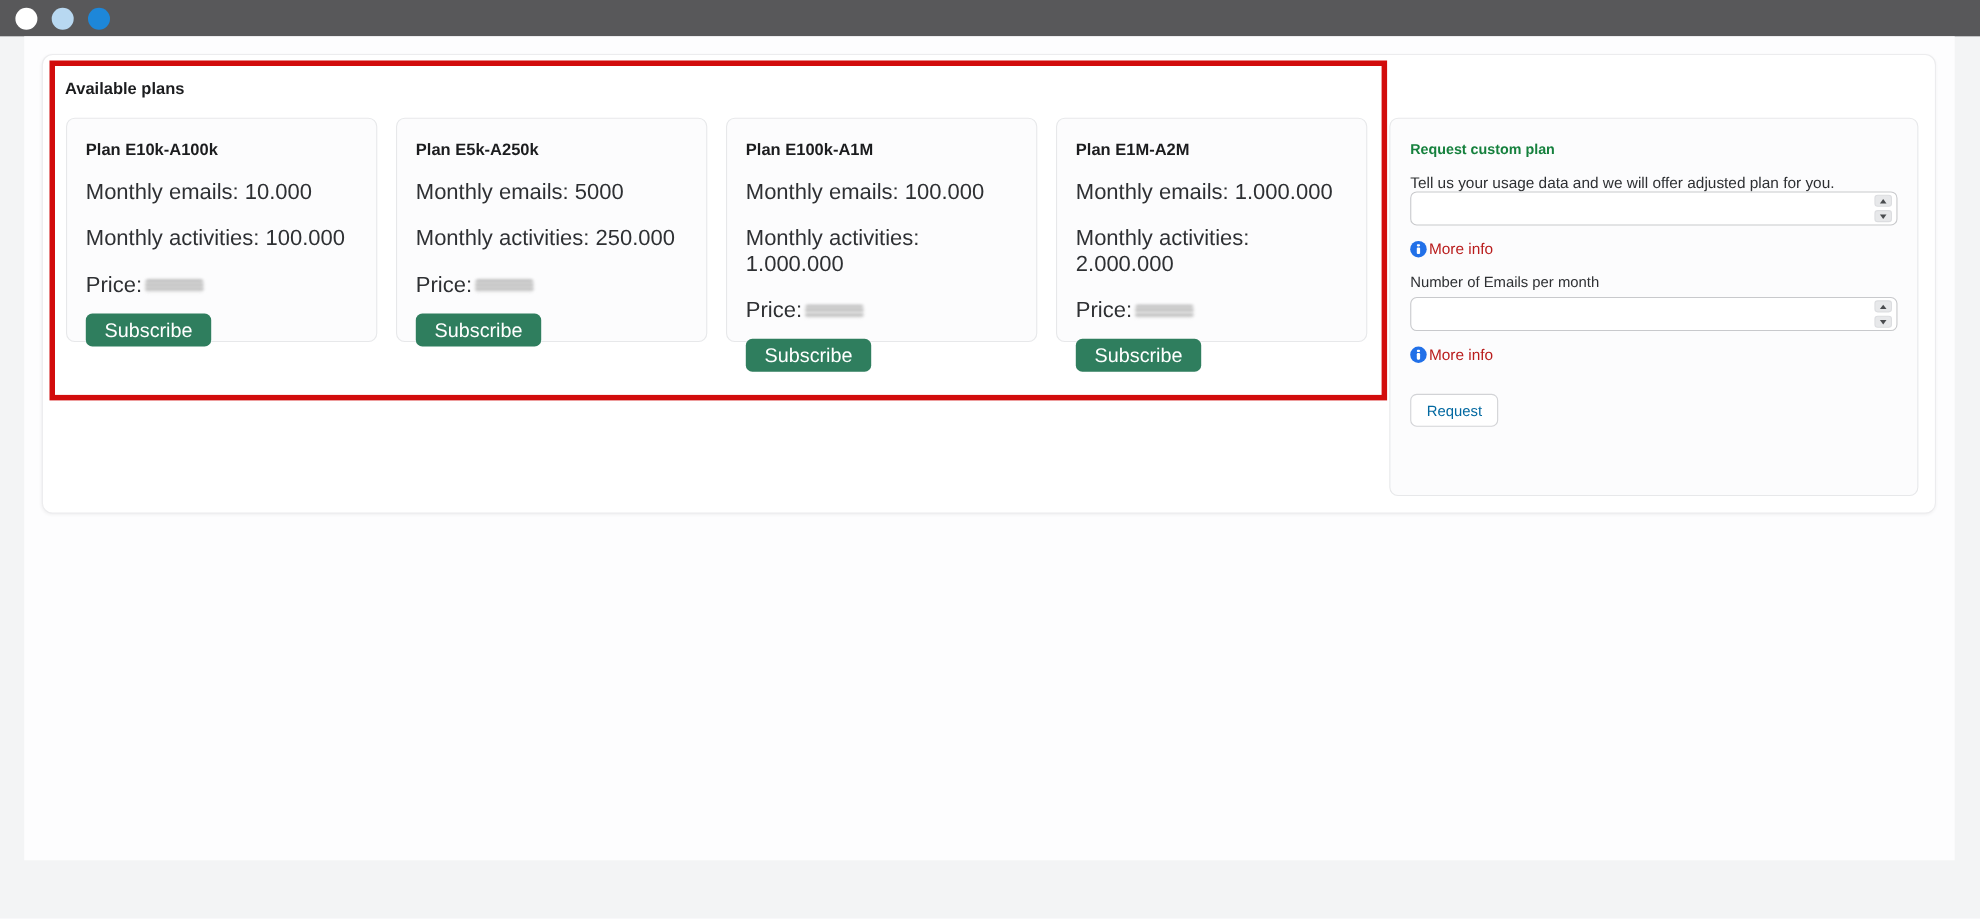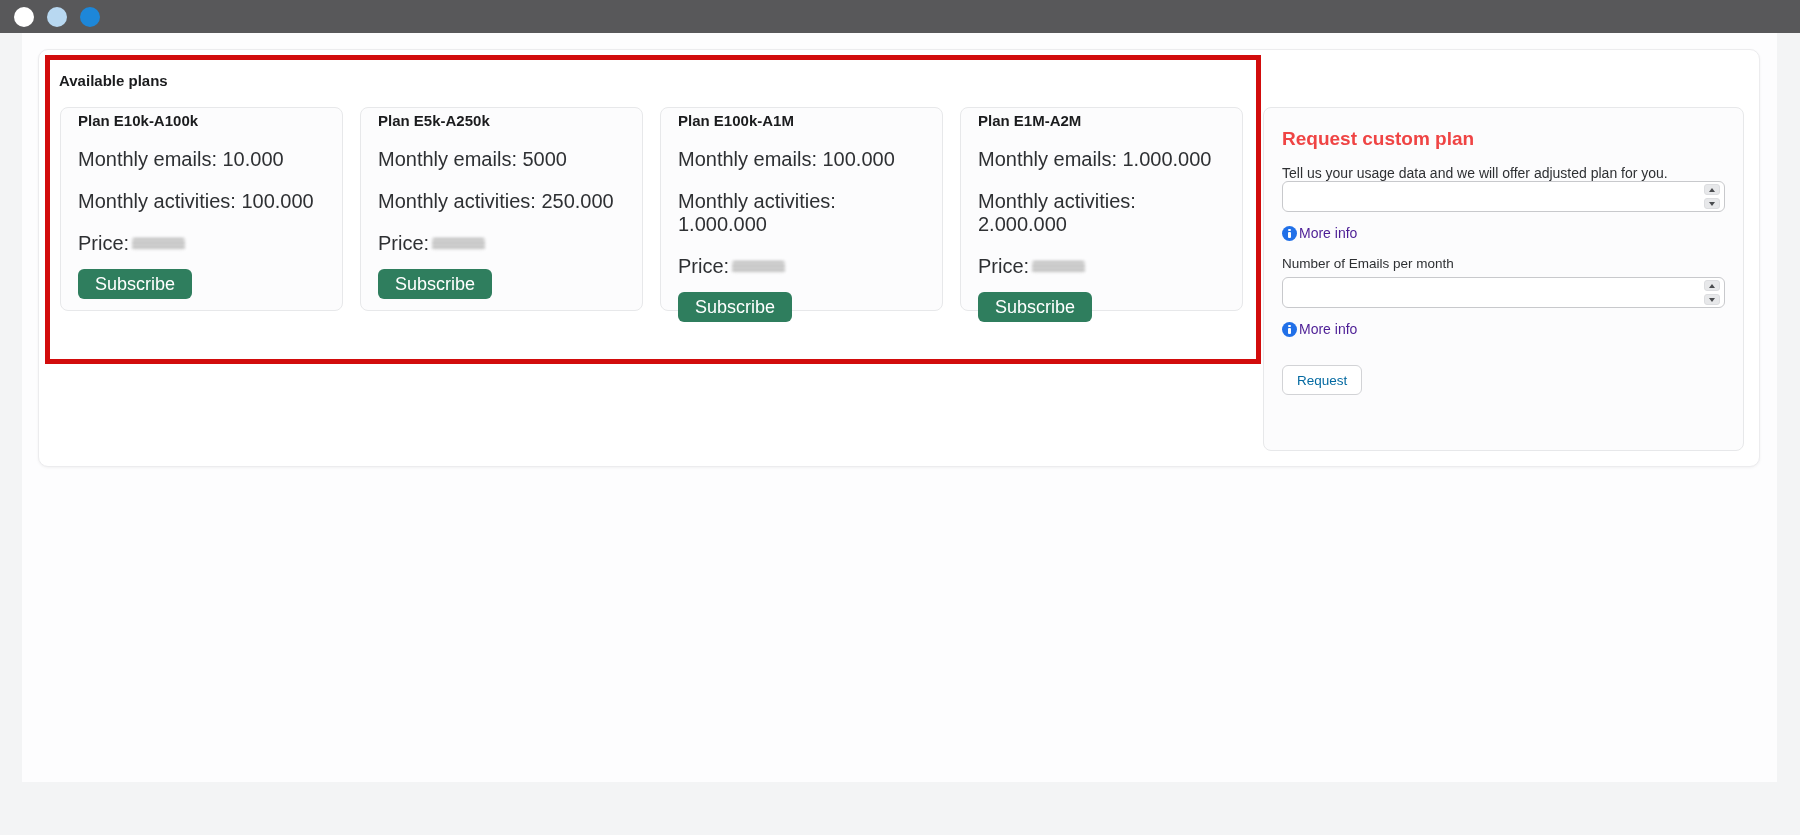--- a/index.html
+++ b/index.html
@@ -53,21 +53,21 @@
   
   .plans-row {
     position: absolute; left: 21px; top: 57px;
     display: flex; gap: 17px;
   }
   .plan-card {
     width: 283px; height: 204px;
     background: #fcfcfd;
     border: 1px solid #e7e8ea;
     border-radius: 8px;
-    padding: 4px 17px;
+    padding: 20px 17px;
   }
   .plan-title { font-size: 15px; font-weight: bold; color: #1b1c1e; }
   .plan-line { font-size: 20px; color: #2e3033; margin-top: 19px; }
   .price-line { display: flex; align-items: center; }
   .price-blur {
     display: inline-block;
     width: 53px; height: 12px; margin-left: 3px;
     border-radius: 3px;
     background: repeating-linear-gradient(180deg, #adadad 0 2px, #e9e9e9 2px 4px);
     filter: blur(1.4px);
@@ -82,21 +82,21 @@
   }
 
   
   .custom-panel {
     position: absolute; left: 1224px; top: 57px; width: 481px; height: 344px;
     background: #fcfcfd;
     border: 1px solid #e7e8ea;
     border-radius: 8px;
     padding: 20px 18px;
   }
-  .panel-title { font-size: 19px; font-weight: bold; color: #ef4444; }
+  .panel-title { font-size: 13px; font-weight: bold; color: #15803d; }
   .panel-desc { font-size: 14px; color: #2e3033; margin-top: 15px; }
   .field-label { font-size: 13.5px; color: #2e3033; margin-top: 15px; }
   .field-label + .num-input { margin-top: 6px; }
   .num-input { position: relative; }
   .num-input input {
     width: 100%; height: 31px;
     border: 1px solid #c8c9cc; border-radius: 6px;
     background: #ffffff;
     padding: 0 34px 0 10px;
     font-family: inherit; font-size: 14px; color: #2e3033;
@@ -128,21 +128,21 @@
     flex: 0 0 auto;
   }
   .info-icon::before { 
     content: ""; position: absolute; left: 6.3px; top: 3px;
     width: 2.4px; height: 2.4px; border-radius: 50%; background: #ffffff;
   }
   .info-icon::after { 
     content: ""; position: absolute; left: 6.3px; top: 6.5px;
     width: 2.4px; height: 5.5px; border-radius: 1px; background: #ffffff;
   }
-  .more-info-text { font-size: 14px; color: #4c1d95; margin-left: 2px; }
+  .more-info-text { font-size: 14px; color: #b91c1c; margin-left: 2px; }
 
   .request-btn {
     margin-top: 28px;
     background: #ffffff; color: #0369a1;
     font-family: inherit; font-size: 13.5px;
     border: 1px solid #d2d3d6; border-radius: 6px;
     padding: 0 14px; height: 30px;
     cursor: default;
   }
 </style>

